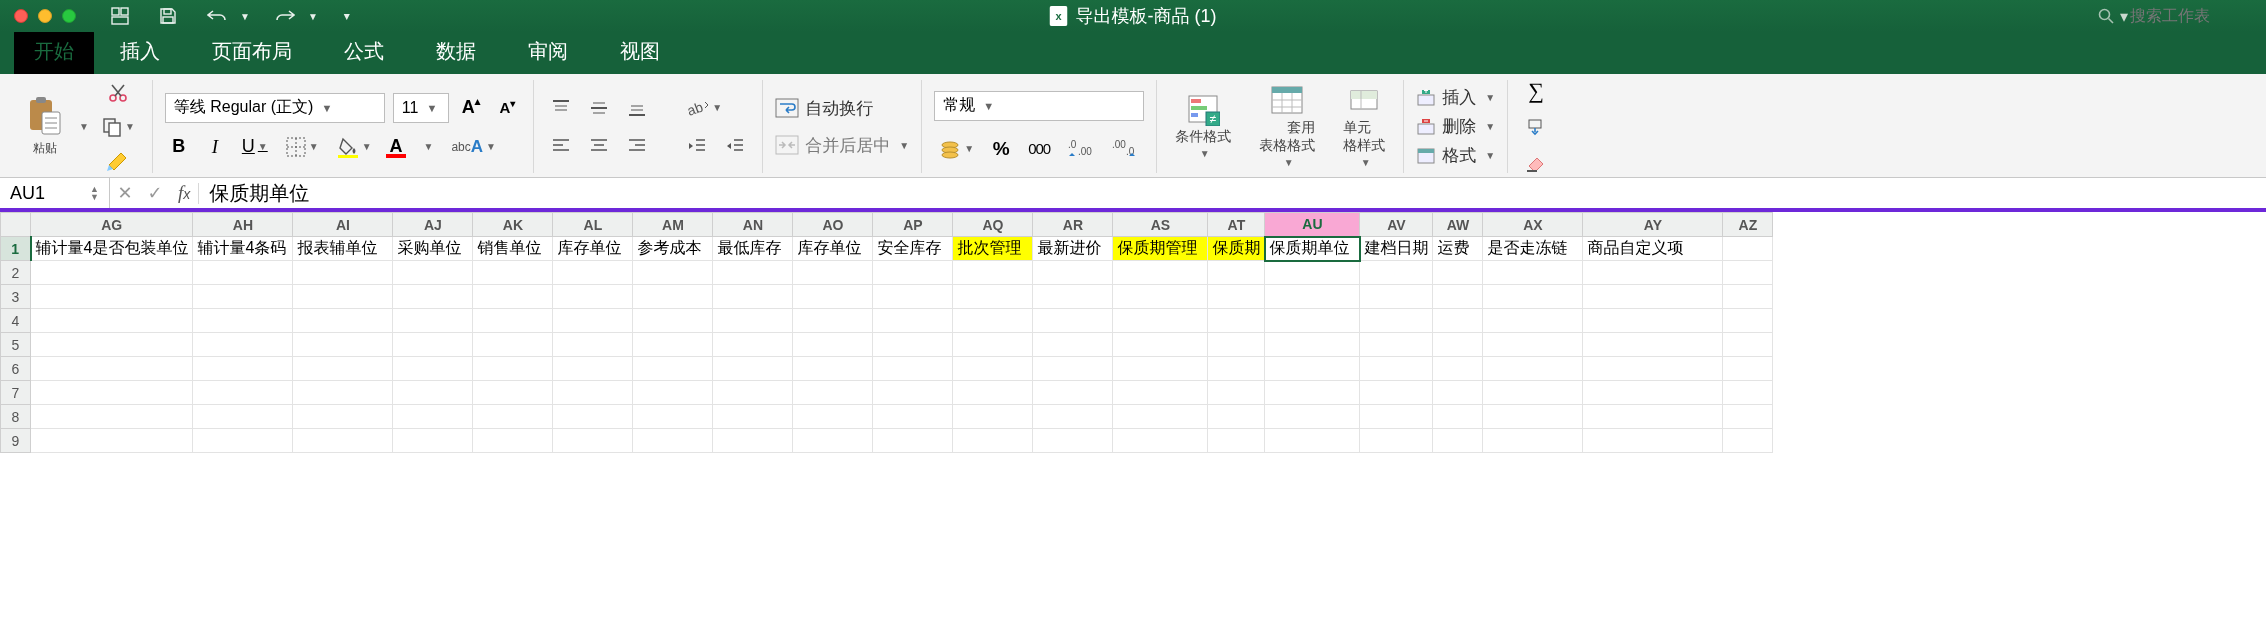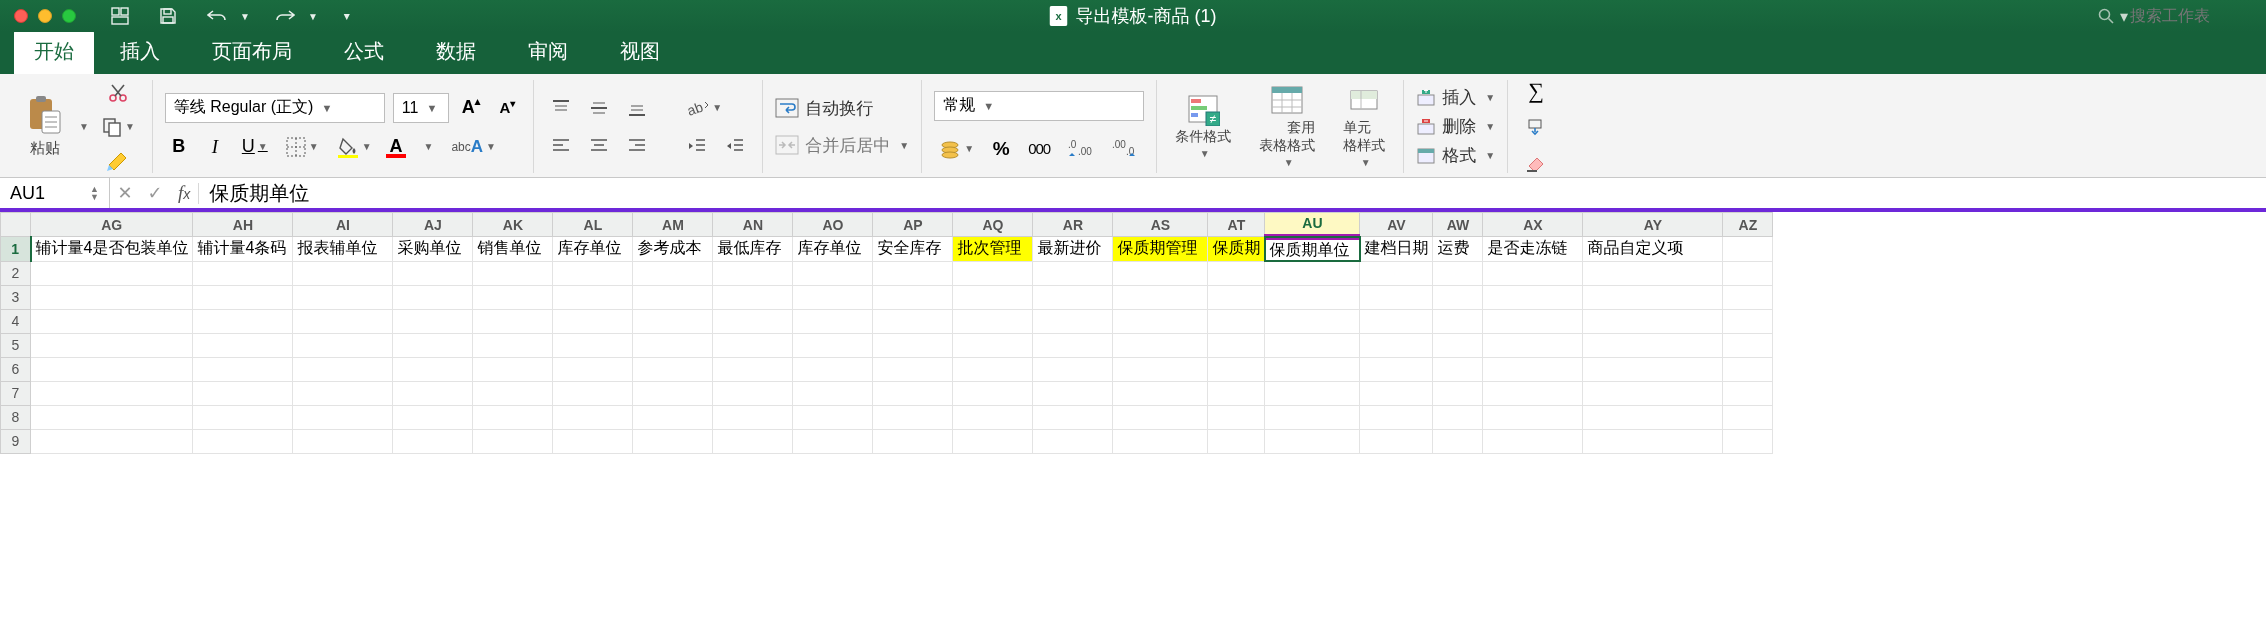--- a/index.html
+++ b/index.html
@@ -15,30 +15,30 @@
   .qat { display: flex; gap: 20px; margin-left: 30px; align-items:center;}
   .qat svg, .qat .chev { opacity: .9; }
   .chev { font-size: 10px; margin-left:-12px; }
   .wintitle { position:absolute; left:50%; transform:translateX(-50%); display:flex; align-items:center; gap:8px; font-size:18px;}
   .searchwrap { margin-left:auto; margin-right:16px; display:flex; align-items:center; gap:6px; color:#c9d9ce; font-size:16px;}
   .searchwrap svg { opacity:.8;}
 
   
   .tabrow { height: 42px; background: #16613a; display:flex; align-items:flex-end;}
   .tab { padding: 9px 20px 9px; color:#fff; font-size:20px; cursor:pointer;}
-  .tab.active { background:#ffffff; color:#1a6b3f; border-radius:4px 4px 0 0; margin-left:14px;}
+  .tab.active { background:#000000; color:#1a6b3f; border-radius:4px 4px 0 0; margin-left:14px;}
   .tab:not(.active){ margin: 0 6px;}
 
   
   .ribbon { background:#f4f4f4; border-bottom:1px solid #c8c8c8; display:flex; padding:6px 10px 4px; gap:0; height:104px;}
   .group { display:flex; flex-direction:column; justify-content:center; padding:0 12px; border-right:1px solid #d8d8d8; }
   .group:last-child{border-right:none;}
   .grow { display:flex; align-items:center; gap:8px; }
   .gcol { display:flex; flex-direction:column; gap:6px; }
-  .bigbtn { display:flex; flex-direction:column; align-items:center; gap:4px; font-size:15px; color:#444; padding:2px 6px;}
+  .bigbtn { display:flex; flex-direction:column; align-items:center; gap:4px; font-size:12px; color:#444; padding:2px 6px;}
   .btn { display:inline-flex; align-items:center; justify-content:center; min-width:28px; height:28px; border:1px solid transparent; border-radius:3px; cursor:pointer; padding:0 4px;}
   .select { display:inline-flex; align-items:center; background:#fff; border:1px solid #bdbdbd; height:30px; padding:0 8px; font-size:16px; position:relative;}
   .select .arrow { margin-left:8px; font-size:11px; color:#666;}
   .tinyarrow{font-size:10px;color:#666;margin-left:3px;}
   .lblbtn{display:flex;align-items:center;gap:6px;font-size:17px;color:#7a7a7a;}
   .lblbtn.enabled{color:#333;}
   .stackbtn{display:flex;flex-direction:column;align-items:center;font-size:14px;color:#444;gap:2px;padding:0 6px;}
 
   
   .fbar { height: 34px; display:flex; align-items:center; border-bottom:4px solid #6d28d9; background:#fff;}
@@ -47,21 +47,21 @@
   .fx-cancel,.fx-ok{width:30px;text-align:center;color:#999;font-size:18px;}
   .fx-lbl{font-style:italic;font-family:"Times New Roman",serif;font-size:19px;color:#555;margin:0 8px;}
   .fx-sep{width:1px;height:70%;background:#d8d8d8;}
   .fx-input{flex:1;padding:0 10px;font-size:20px;}
 
   
   .gridwrap{overflow:hidden;}
   table.grid{border-collapse:collapse;table-layout:fixed;}
   .colhdr td,.colhdr th{background:#eef0ef;border:1px solid #cfcfcf;height:24px;text-align:center;font-size:14px;color:#555;}
   .colhdr .corner{width:30px;background:#eef0ef;}
-  .colhdr .selcol{background:#fef9c3;border-bottom:6px solid #a21caf;color:#1a6b3f;font-weight:600;}
+  .colhdr .selcol{background:#f9a8d4;border-bottom:2px solid #a21caf;color:#1a6b3f;font-weight:600;}
   .rowhdr{background:#eef0ef;border:1px solid #cfcfcf;width:30px;text-align:center;font-size:14px;color:#555;}
   .rowhdr.selrow{background:#d7e4dc;border-right:2px solid #1a6b3f;color:#1a6b3f;font-weight:600;}
   td.cell{border:1px solid #e3e3e3;height:24px;font-size:16px;padding:0 4px;white-space:nowrap;overflow:hidden;}
   td.hl{background:#ffff00;}
   td.selcell{outline:2px solid #1a6b3f;outline-offset:-1px;background:#fff;}
   tr.r1 td.cell{font-size:16px;color:#000;}
 
   
   svg{display:block;}
 </style>

